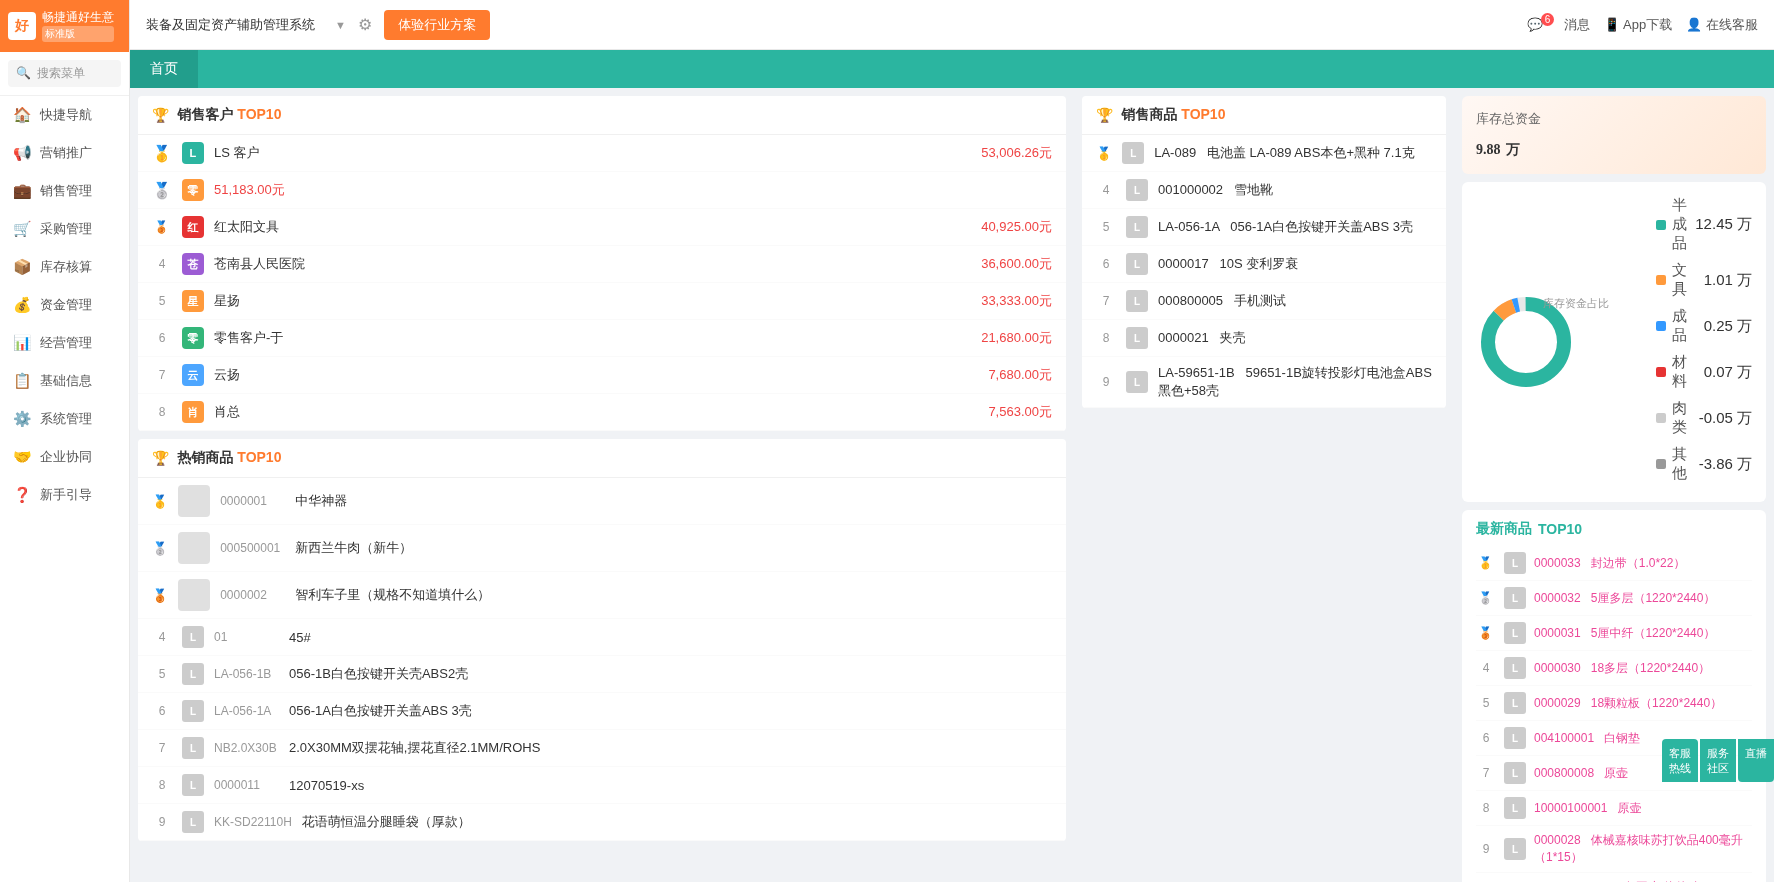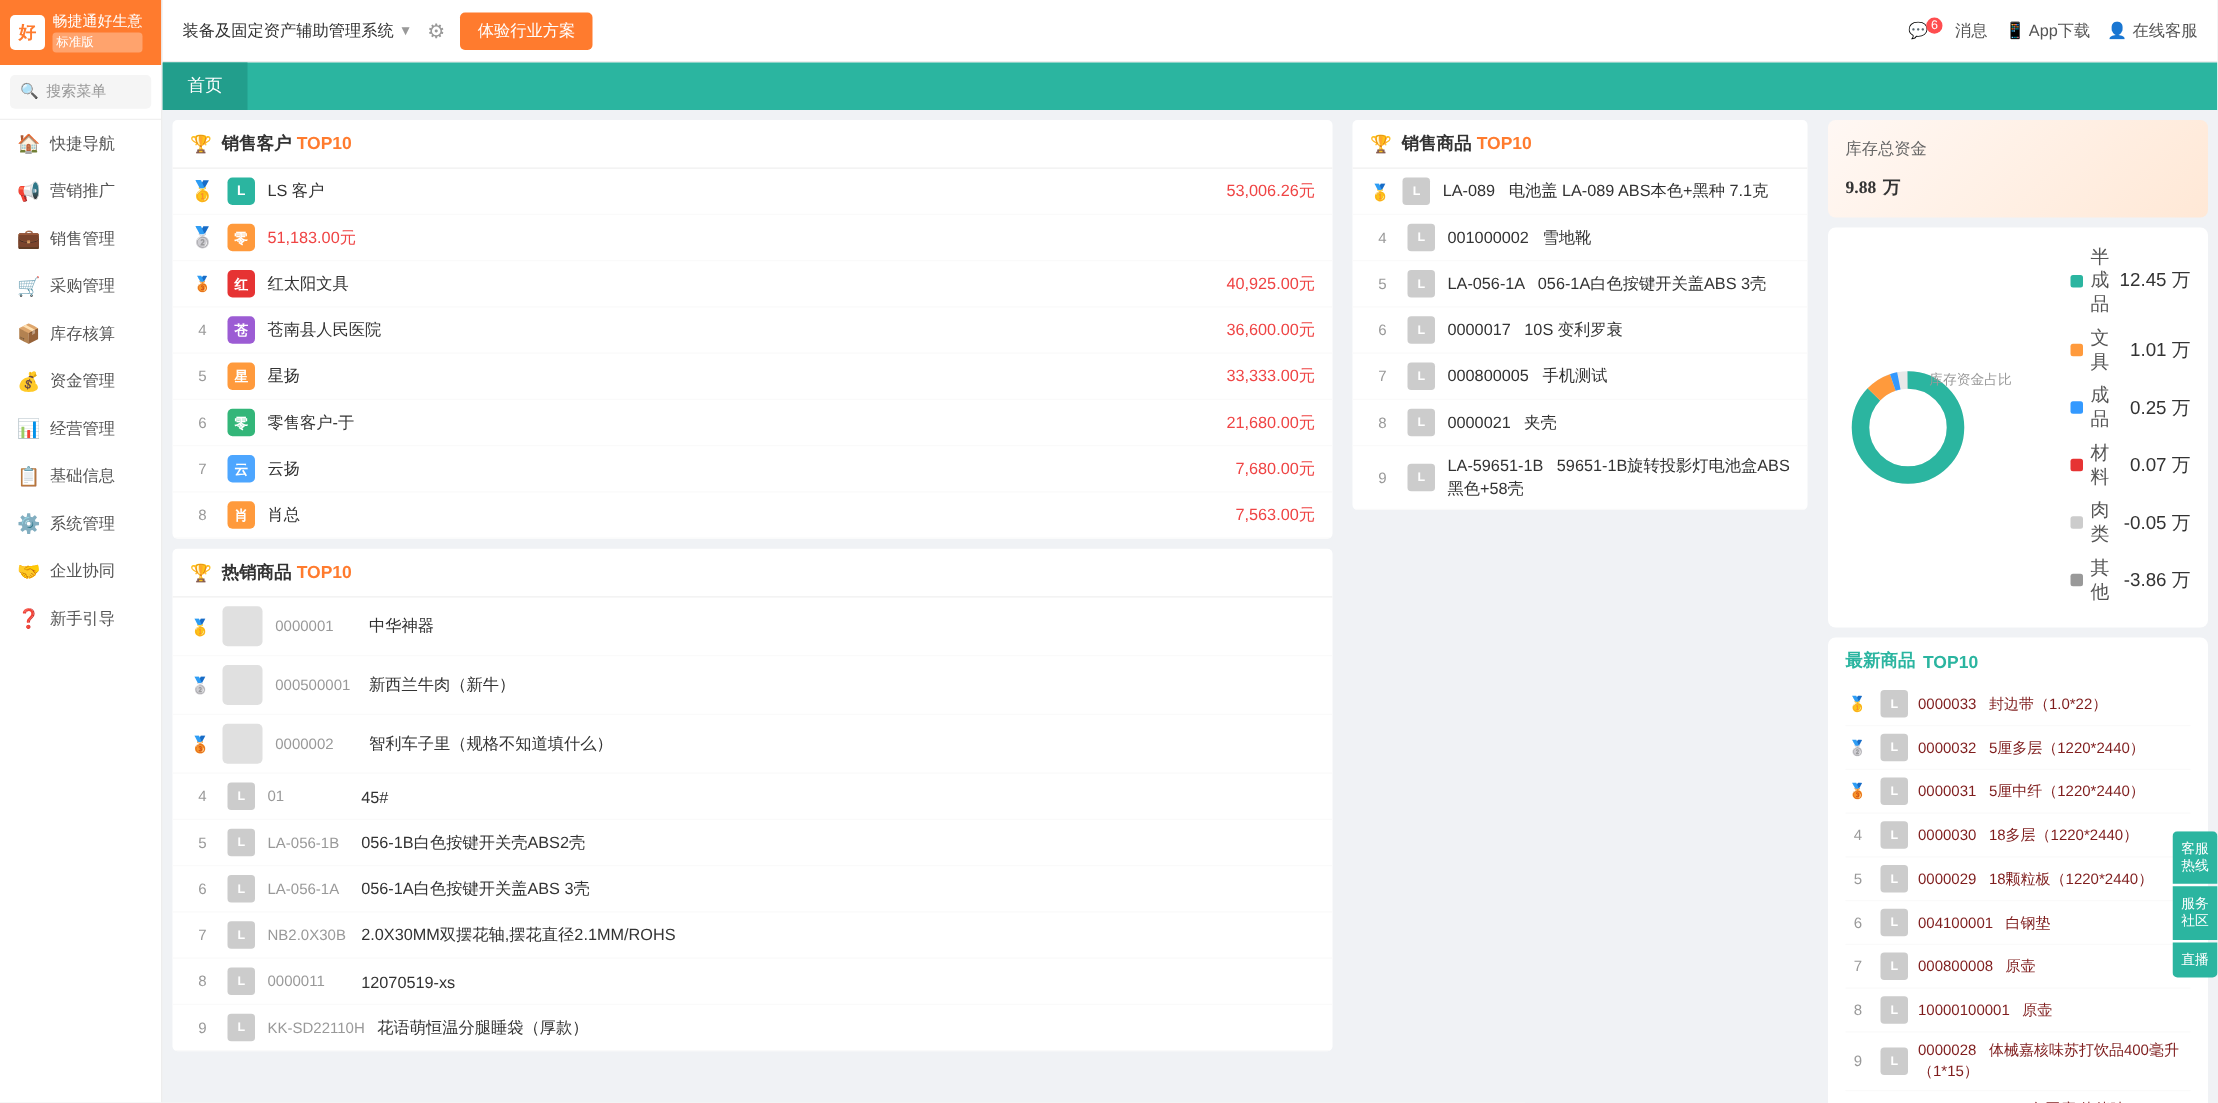--- a/index.html
+++ b/index.html
@@ -85,21 +85,21 @@
       height: 50px;
       display: flex;
       align-items: center;
       padding: 0 16px;
       gap: 12px;
       flex-shrink: 0;
     }
     .topbar-dropdown {
       display: flex;
       align-items: center;
-      gap: 4px;
+      gap: 20px;
       cursor: pointer;
       color: #333;
     }
     .topbar-gear { color: #999; cursor: pointer; font-size: 16px; }
     .topbar-trial-btn {
       background: #ff7b2e;
       color: #fff;
       border: none;
       border-radius: 4px;
       padding: 6px 14px;
@@ -326,29 +326,29 @@
       align-items: center;
       padding: 6px 0;
       border-bottom: 1px solid #fafafa;
       gap: 8px;
     }
     .new-rank-num { width: 20px; color: #999; font-size: 12px; text-align: center; }
     .new-rank-num.gold { color: #ff7b2e; }
     .new-rank-num.silver { color: #aaa; }
     .new-rank-num.bronze { color: #cd7f32; }
     .new-product-gray { width: 22px; height: 22px; border-radius: 3px; background: #ccc; display: flex; align-items: center; justify-content: center; color: #fff; font-size: 10px; font-weight: bold; flex-shrink: 0; }
-    .new-product-info { flex: 1; color: #7f1d1d; font-size: 12px; }
+    .new-product-info { flex: 1; color: #ec4899; font-size: 12px; }
 
     
     .cs-float {
       position: fixed;
       right: 0;
       bottom: 100px;
       display: flex;
-      flex-direction: column;
+      flex-direction: row;
       gap: 2px;
     }
     .cs-btn {
       background: #2bb5a0;
       color: #fff;
       font-size: 11px;
       padding: 7px 5px;
       cursor: pointer;
       text-align: center;
       line-height: 1.3;

